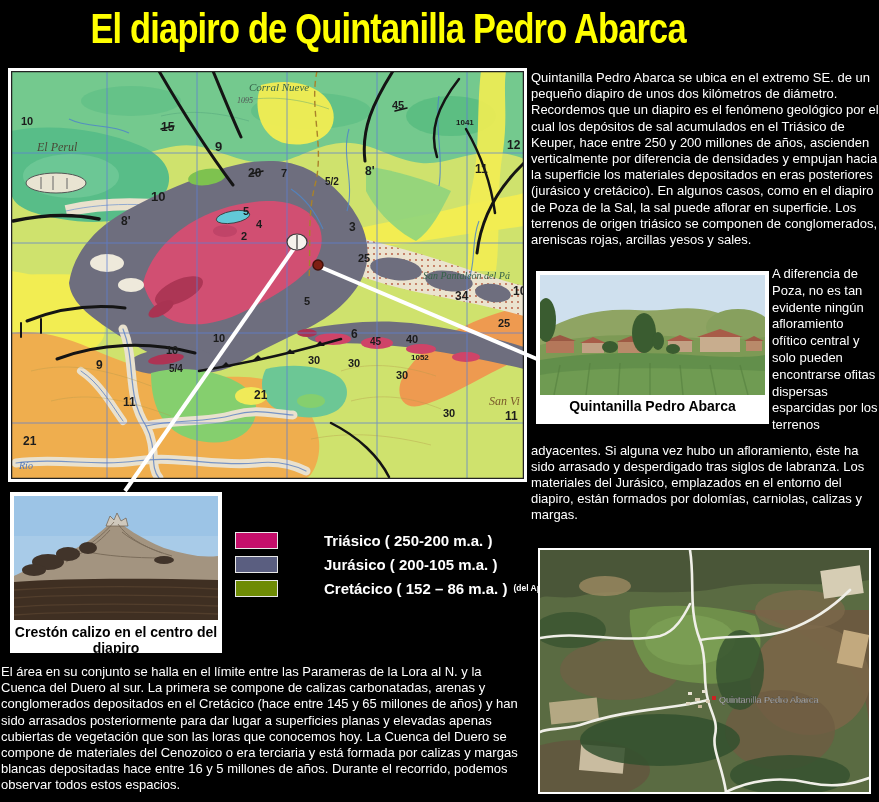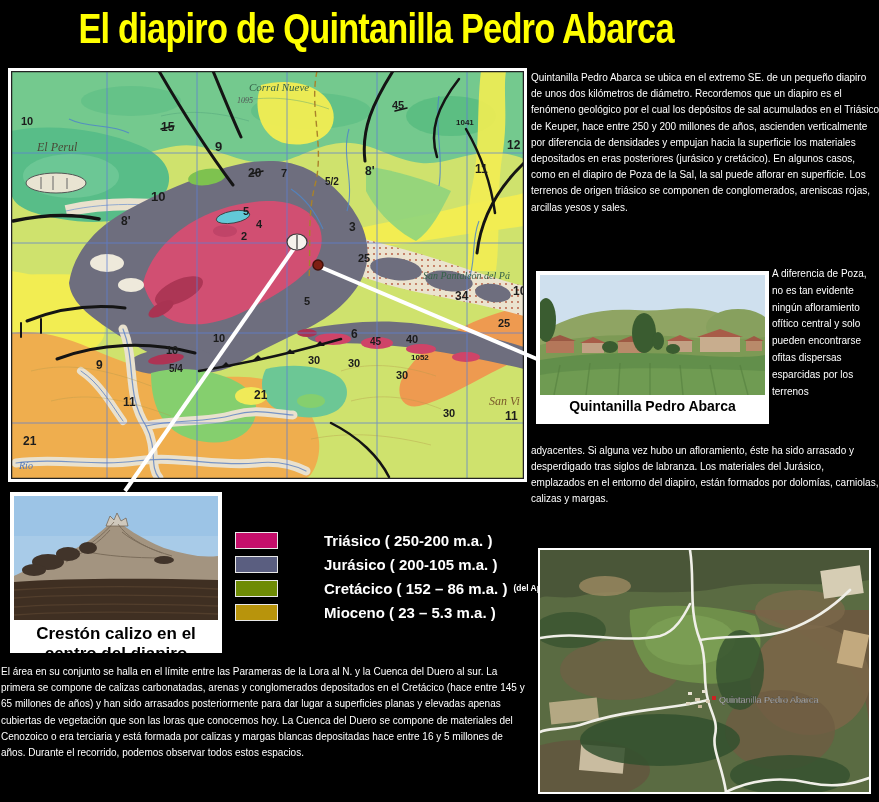--- a/index.html
+++ b/index.html
@@ -1,33 +1,33 @@
 <!DOCTYPE html>
 <html><head>
 <meta charset="utf-8">
 <style>
   html,body{margin:0;padding:0;background:#000;}
   #page{position:relative;width:879px;height:802px;background:#000;overflow:hidden;
         font-family:"Liberation Sans",sans-serif;}
-  .title-wrap{position:absolute;top:4px;left:4px;width:701px;text-align:center;}
+  .title-wrap{position:absolute;top:4px;left:16px;width:701px;text-align:center;}
   .title-inner{display:inline-block;transform:scaleX(.8);transform-origin:50% 50%;
         font-size:43px;font-weight:bold;color:#ffff00;letter-spacing:-1px;white-space:nowrap;}
-  .ptext{position:absolute;color:#ffffff;font-size:10px;line-height:16.2px;}
+  .ptext{position:absolute;color:#ffffff;font-size:13px;line-height:16.2px;}
   #para-intro{left:531px;top:70px;width:349px;}
   #para-side{left:772px;top:266px;width:106px;line-height:16.8px;}
   #para-cont{left:531px;top:443px;width:349px;line-height:16px;}
   #para-bottom{left:1px;top:664px;width:524px;line-height:16.2px;}
   .photo-card{position:absolute;background:#fff;}
   .photo-card .caption{display:block;text-align:center;color:#000;font-weight:bold;}
   #village-card{left:536px;top:271px;width:233px;height:153px;padding:0;}
   #village-card svg{display:block;margin:4px auto 0 auto;}
   #village-card .caption{font-size:14px;margin-top:3px;}
   #creston-card{left:10px;top:492px;width:212px;height:161px;}
   #creston-card svg{display:block;margin:4px auto 0 auto;}
-  #creston-card .caption{font-size:17px;margin-top:4px;}
+  #creston-card .caption{font-size:14px;margin-top:4px;}
   #map-card{left:8px;top:68px;width:519px;height:414px;background:#fff;}
   #map-card svg{display:block;margin:3px;}
   #aerial-card{left:538px;top:548px;width:333px;height:246px;background:#fff;}
   #aerial-card svg{display:block;margin:2px;}
   #legend{position:absolute;left:235px;top:528px;width:292px;}
   .legend-row{display:flex;align-items:center;height:24px;}
   .swatch{width:41px;height:15px;border:1px solid #e8e8e8;flex:0 0 auto;}
   .legend-label{color:#fff;font-weight:bold;font-size:15px;margin-left:46px;white-space:nowrap;}
   .legend-note{color:#fff;font-weight:bold;font-size:8.5px;margin-left:6px;white-space:nowrap;}
   #callout-overlay{position:absolute;left:0;top:0;width:879px;height:802px;z-index:50;pointer-events:none;}
@@ -263,25 +263,20 @@
     <div class="legend-row">
       <span class="swatch" style="background: rgb(90, 94, 128);"></span>
       <span class="legend-label">Jurásico ( 200-105 m.a. )</span>
       <span class="legend-note"></span>
     </div>
     <div class="legend-row">
       <span class="swatch" style="background: rgb(110, 139, 5);"></span>
       <span class="legend-label">Cretácico ( 152 – 86 m.a. )</span>
       <span class="legend-note">(del Aptiense al Coniacense)</span>
     </div>
-    <div class="legend-row">
-      <span class="swatch" style="background: rgb(184, 148, 12);"></span>
-      <span class="legend-label">Mioceno ( 23 – 5.3 m.a. )</span>
-      <span class="legend-note"></span>
-    </div>
   </div>
 
   <div id="creston-card" class="photo-card">
     <svg width="204" height="124" viewBox="0 0 204 124">
       <rect width="204" height="124" fill="#a8cbe8"></rect>
       <rect y="0" width="204" height="40" fill="#9cc4e6"></rect>
       <path d="M0,80 C20,74 40,70 60,62 L204,66 L204,86 L0,86 Z" fill="#b9a98e"></path>
       <path d="M0,80 C20,70 45,62 70,48 C85,38 95,28 101,23 C109,30 126,42 150,52 C170,58 186,62 204,60 L204,88 L0,88 Z" fill="#a39480"></path>
       <path d="M92,30 L96,20 L100,24 L103,17 L107,25 L112,22 L114,30 Z" fill="#cfc8bc" stroke="#6b5d4c" stroke-width=".7"></path>
       <g stroke="#6b5d4c" stroke-width="1" opacity=".7" fill="none">

